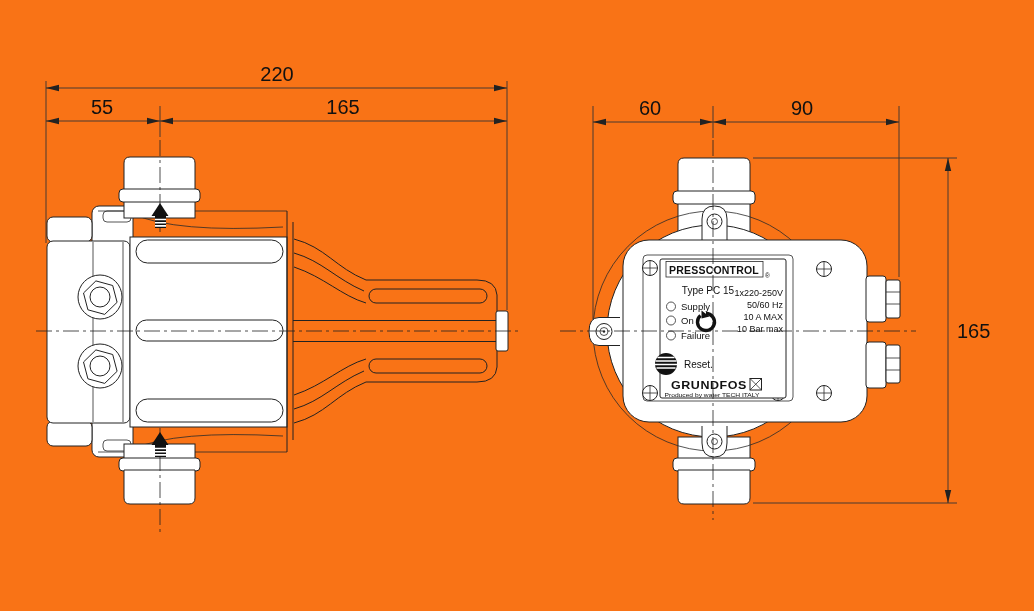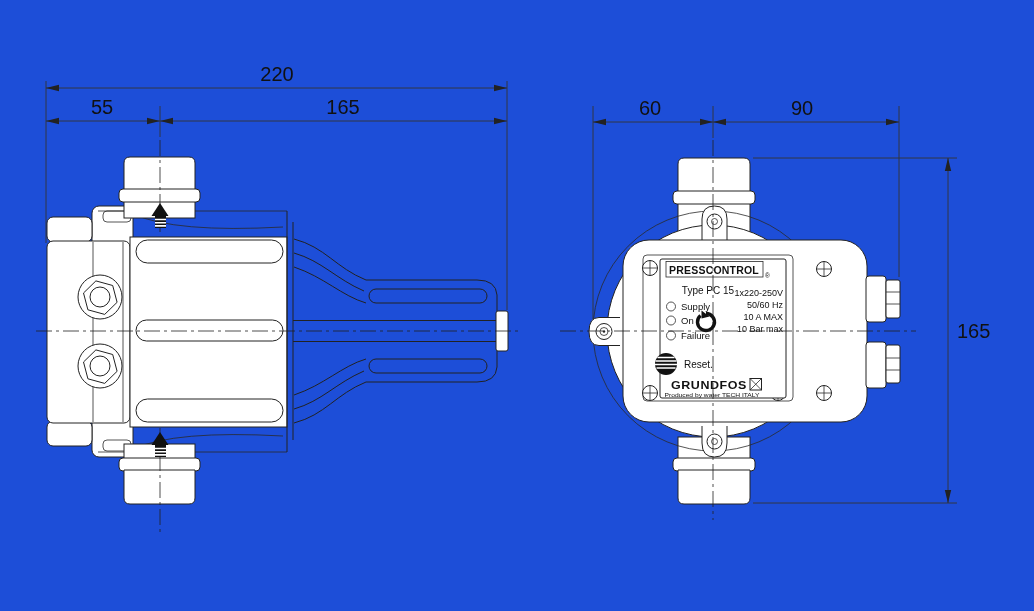--- a/index.html
+++ b/index.html
@@ -1,16 +1,16 @@
 <!DOCTYPE html>
 <html><head>
 <meta charset="utf-8">
 <style>
   html,body{margin:0;padding:0;background:#fff;}
-  .canvas{position:relative;width:1034px;height:611px;background:#1d4ed8;overflow:hidden;
+  .canvas{position:relative;width:1034px;height:611px;background:#f97316;overflow:hidden;
           font-family:"Liberation Sans", sans-serif;}
   svg{display:block;}
   .ln{fill:none;stroke:#222;stroke-width:1;}
   .thin{fill:none;stroke:#2a2a2a;stroke-width:0.8;}
   .wf{fill:#ffffff;stroke:#222;stroke-width:1;}
   .dim{fill:none;stroke:#333;stroke-width:0.9;}
   .cl{fill:none;stroke:#222;stroke-width:0.8;stroke-dasharray:16 4 3 4;}
   .blk{fill:#111;stroke:none;}
   .wln{stroke:#fff;stroke-width:1.6;fill:none;}
   text{fill:#111;}

